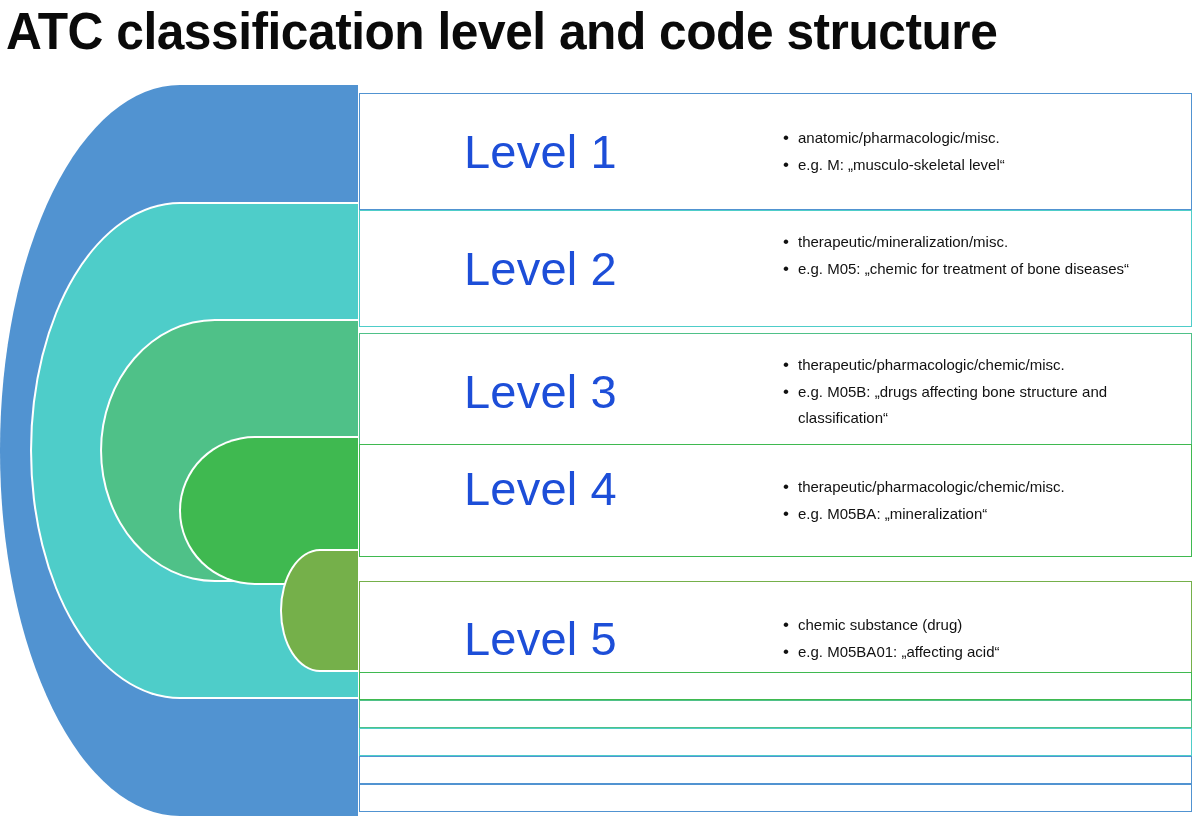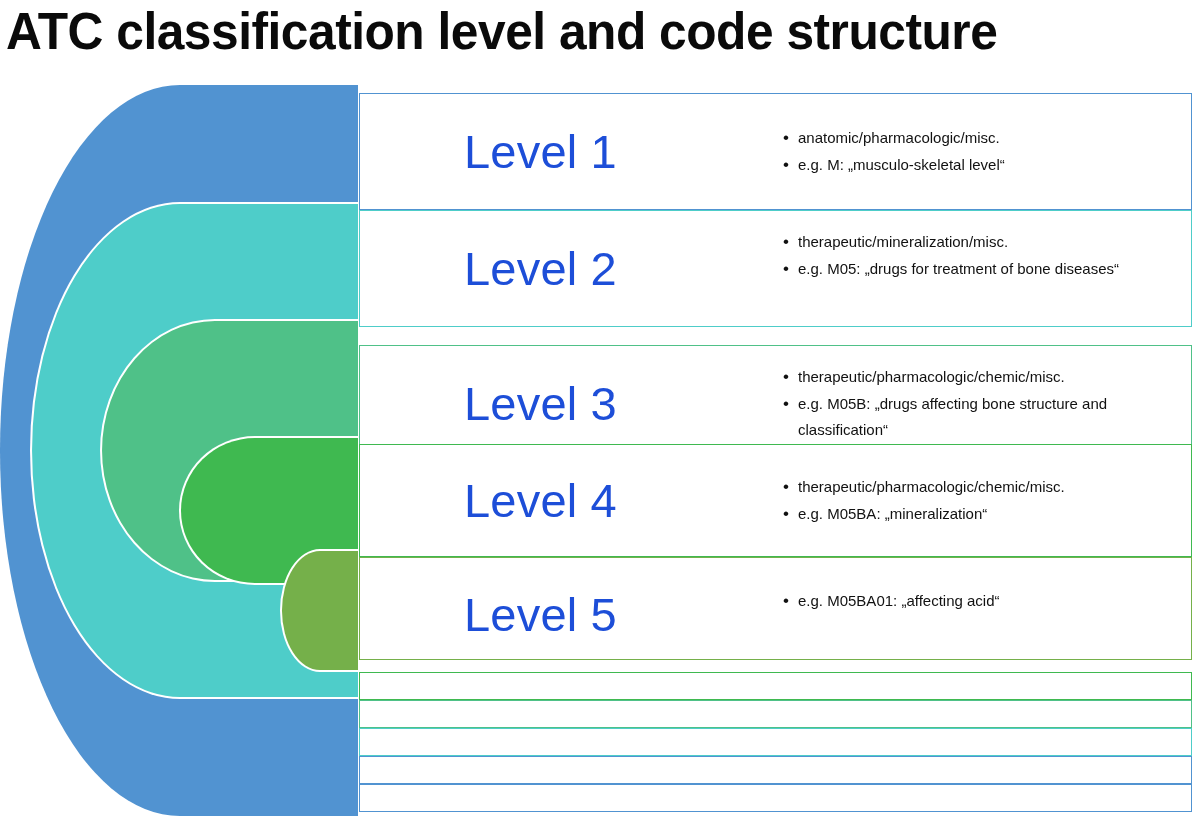--- a/index.html
+++ b/index.html
@@ -107,46 +107,47 @@
             <div class="b">anatomic/pharmacologic/misc.</div>
             <div class="b">e.g. M: „musculo-skeletal level“</div>
           </div>
         </div>
       </div>
       <div class="row" style="top: 117px; height: 117px; border-color: rgb(78, 205, 201);">
         <div class="inner">
           <div class="lvl" style="top: 34px;">Level 2</div>
           <div class="bullets" style="top: 18px;">
             <div class="b">therapeutic/mineralization/misc.</div>
-            <div class="b">e.g. M05: „drugs for treatment of bone diseases“</div>
+            <div class="b">e.g. M05: „chemic for treatment of bone diseases“</div>
           </div>
         </div>
       </div>
-      <div class="row" style="top: 252px; height: 117px; border-color: rgb(79, 193, 136);">
+      <div class="row" style="top: 240px; height: 117px; border-color: rgb(79, 193, 136);">
         <div class="inner">
           <div class="lvl" style="top: 34px;">Level 3</div>
           <div class="bullets" style="top: 18px;">
             <div class="b">therapeutic/pharmacologic/chemic/misc.</div>
             <div class="b">e.g. M05B: „drugs affecting bone structure and classification“</div>
           </div>
         </div>
       </div>
       <div class="row" style="top: 351px; height: 113px; border-color: rgb(63, 185, 80);">
         <div class="inner">
-          <div class="lvl" style="top: 32px;">Level 4</div>
+          <div class="lvl" style="top: 20px;">Level 4</div>
           <div class="bullets" style="top: 29px;">
             <div class="b">therapeutic/pharmacologic/chemic/misc.</div>
             <div class="b">e.g. M05BA: „mineralization“</div>
           </div>
         </div>
       </div>
-      <div class="row" style="top: 464px; height: 103px; border-color: rgb(117, 176, 74);">
+      <div class="row" style="top: 488px; height: 103px; border-color: rgb(117, 176, 74);">
         <div class="inner">
           <div class="lvl" style="top: 33px;">Level 5</div>
           <div class="bullets" style="top: 30px;">
+            <div class="b">chemic substance (drug)</div>
             <div class="b">e.g. M05BA01: „affecting acid“</div>
           </div>
         </div>
       </div>
       <div class="row empty-row" style="top: 579px; height: 28px; border-color: rgb(63, 185, 80);"></div>
       <div class="row empty-row" style="top: 607px; height: 28px; border-color: rgb(79, 193, 136);"></div>
       <div class="row empty-row" style="top: 635px; height: 28px; border-color: rgb(78, 205, 201);"></div>
       <div class="row empty-row" style="top: 663px; height: 28px; border-color: rgb(81, 147, 209);"></div>
       <div class="row empty-row" style="top: 691px; height: 28px; border-color: rgb(81, 147, 209);"></div>
     </div>

